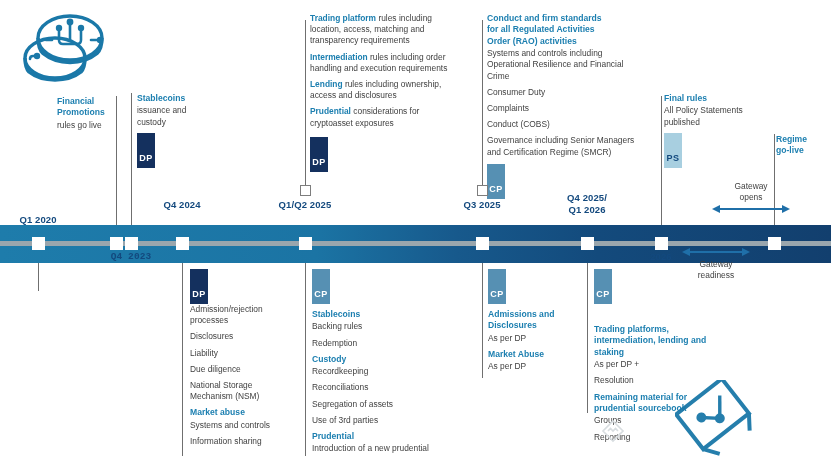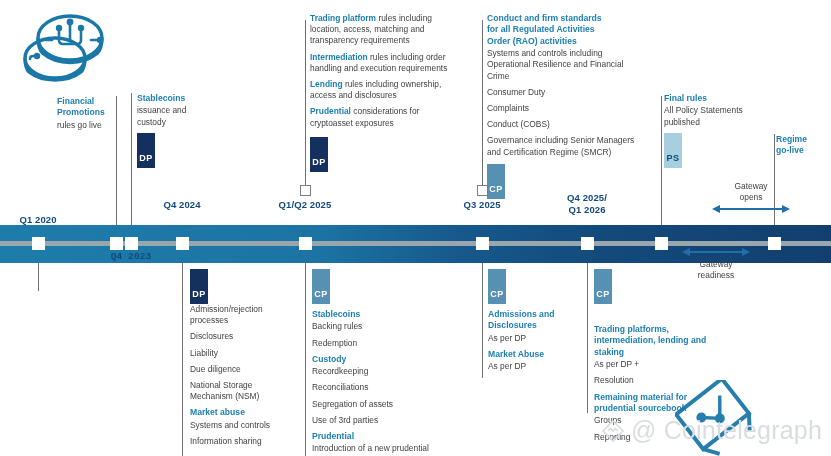--- a/index.html
+++ b/index.html
@@ -285,16 +285,15 @@
     </g>
   </svg>
 
   <div id="wm">
     <svg class="dia" viewBox="0 0 26 26">
       <g fill="none" stroke="#d8dde0" stroke-width="1.6">
         <path d="M13 3 L23 13 L13 23 L3 13 Z"></path>
         <path d="M8 13 L10.5 10.5 L13 13 L15.5 10.5 L18 13"></path>
       </g>
     </svg>
-    <span>@ Cointelegraph</span>
   </div>
 
 </div>
 
 </body></html>

